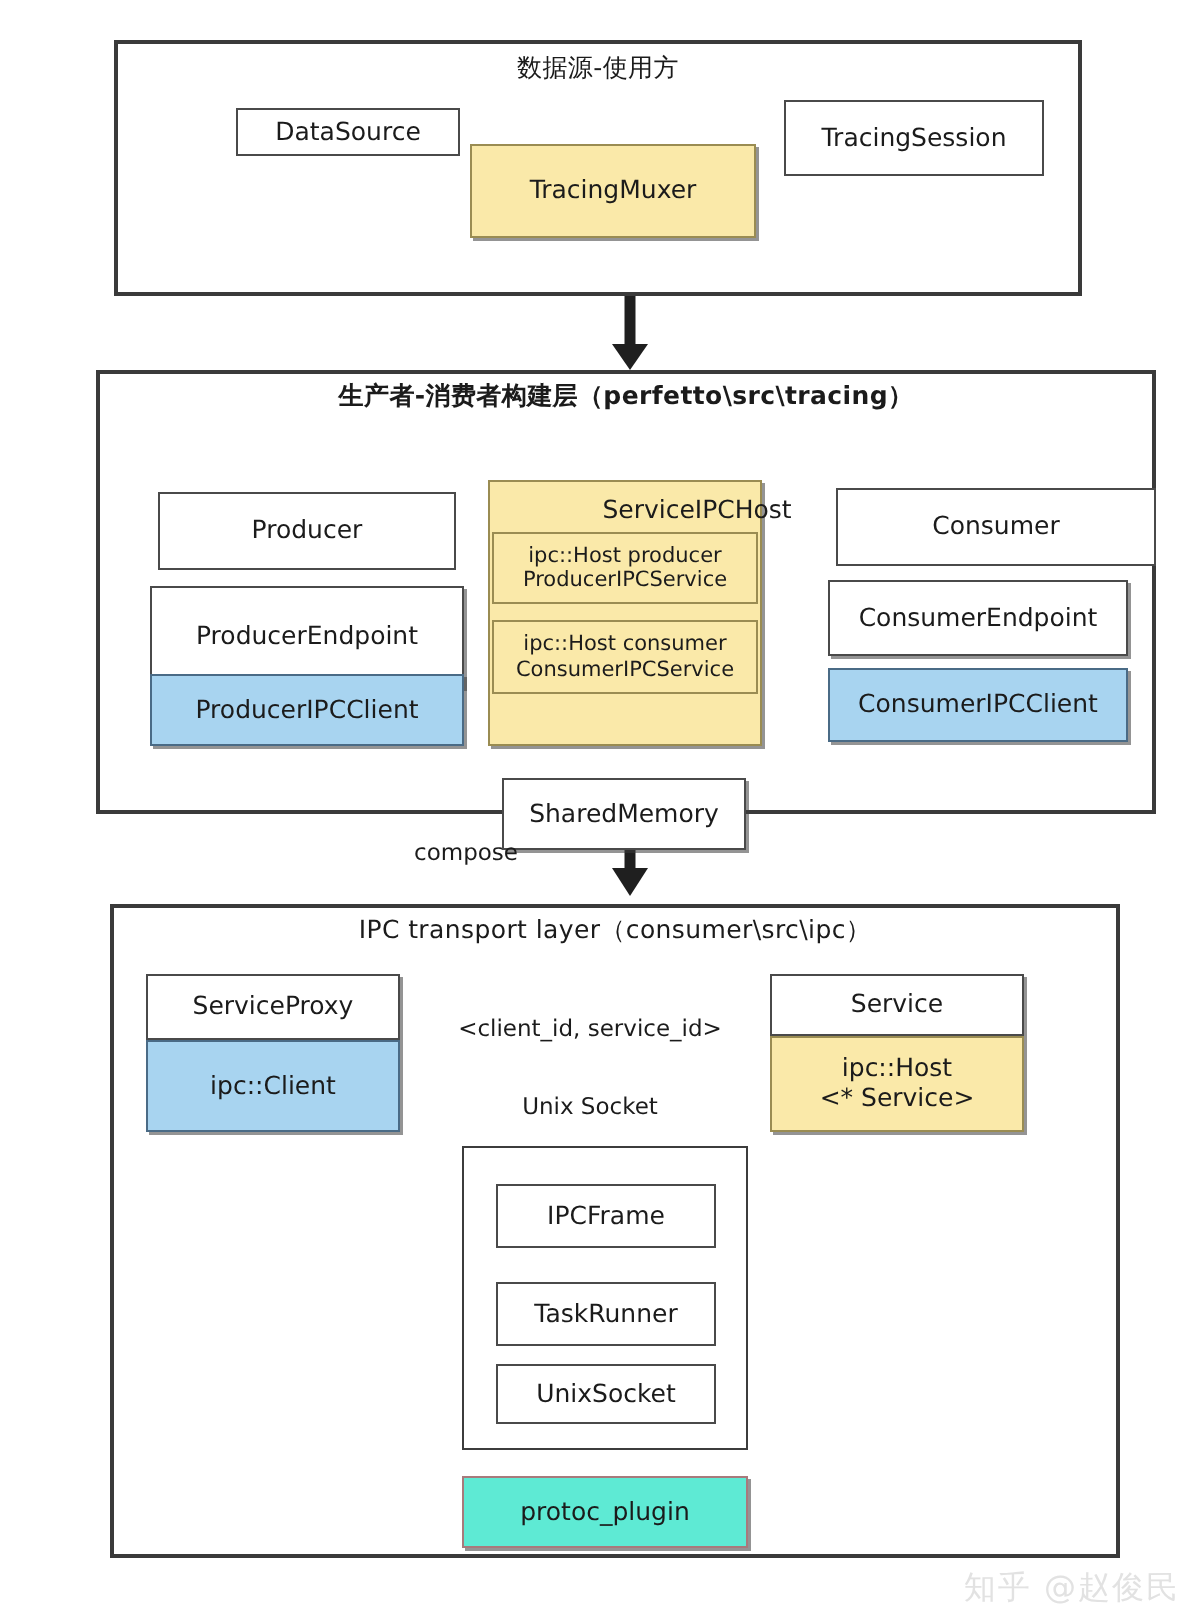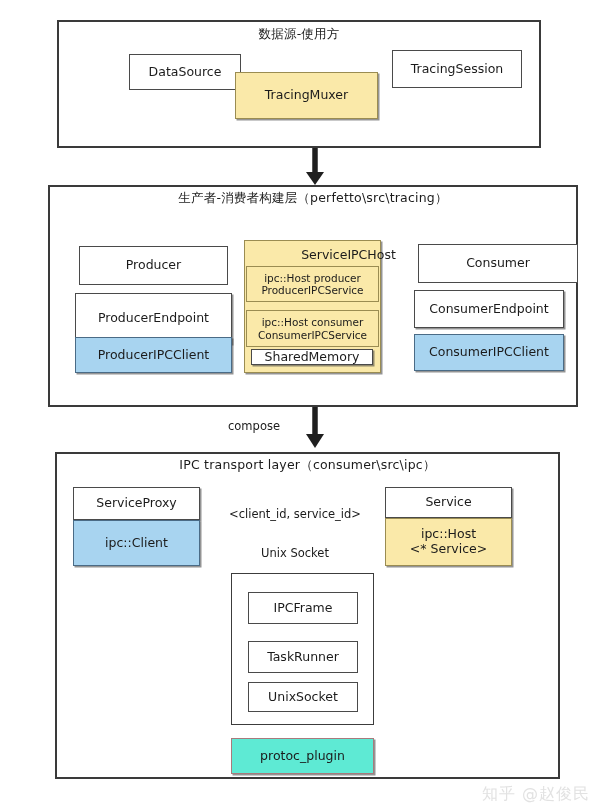--- a/index.html
+++ b/index.html
@@ -148,35 +148,35 @@
 
   <g stroke="#1f1f1f" stroke-width="1.8" fill="none" stroke-linecap="round" stroke-dasharray="1.5 7">
     <path d="M468,570 L382,660" marker-end="url(#ahs)"></path>
   </g>
 </svg>
 
 <div class="layer" style="left:57px; top:20px; width:484px; height:128px;">
 </div>
 <div class="layer-title" style="left:57px; top:26px; width:484px;">数据源-使用方</div>
 
-<div class="node plain" style="left:129px; top:54px; width:112px; height:36px;align-items:center;">
+<div class="node plain" style="left:118px; top:54px; width:112px; height:24px;align-items:center;">
   <span>DataSource</span>
 </div>
 
 <div class="node yellow shadow" style="left:235px; top:72px; width:143px; height:47px;">
   <span>TracingMuxer</span>
 </div>
 
 <div class="node plain" style="left:392px; top:50px; width:130px; height:38px;">
   <span>TracingSession</span>
 </div>
 
 <div class="layer" style="left:48px; top:185px; width:530px; height:222px;">
 </div>
-<div class="layer-title" style="left:48px; top:190px; width:530px;">生产者-消费者构建层（perfetto\src\tracing）</div>
+<div class="layer-title" style="left:48px; top:190px; width:530px;font-weight:bold;">生产者-消费者构建层（perfetto\src\tracing）</div>
 
 <div class="node plain" style="left:79px; top:246px; width:149px; height:39px;">
   <span>Producer</span>
 </div>
 <div class="node plain shadow" style="left:75px; top:293px; width:157px; height:51px;">
   <span>ProducerEndpoint</span>
 </div>
 <div class="node blue shadow" style="left:75px; top:337px; width:157px; height:36px;">
   <span>ProducerIPCClient</span>
 </div>
@@ -188,35 +188,35 @@
 <div class="node yellow small" style="left:246px; top:266px; width:133px; height:36px; border-color:#9a8c52;">
   <span>ipc::Host producer
 ProducerIPCService</span>
 </div>
 
 <div class="node yellow small" style="left:246px; top:310px; width:133px; height:37px; border-color:#9a8c52;">
   <span>ipc::Host consumer
 ConsumerIPCService</span>
 </div>
 
-<div class="node plain shadow" style="left:251px; top:349px; width:122px; height:16px;">
+<div class="node plain shadow" style="left:251px; top:389px; width:122px; height:36px;">
   <span>SharedMemory</span>
 </div>
 
 <div class="node plain" style="left:418px; top:244px; width:160px; height:39px;">
   <span>Consumer</span>
 </div>
 <div class="node plain shadow" style="left:414px; top:290px; width:150px; height:38px;">
   <span>ConsumerEndpoint</span>
 </div>
 <div class="node blue shadow" style="left:414px; top:334px; width:150px; height:37px;">
   <span>ConsumerIPCClient</span>
 </div>
 
-<div class="edge-label" style="left:208px; top:419px; width:92px;">compose</div>
+<div class="edge-label" style="left:187px; top:419px; width:92px;">compose</div>
 
 <div class="layer" style="left:55px; top:452px; width:505px; height:327px;">
 </div>
 <div class="layer-title" style="left:55px; top:457px; width:505px;">IPC transport layer（consumer\src\ipc）</div>
 
 <div class="node plain shadow" style="left:73px; top:487px; width:127px; height:33px;">
   <span>ServiceProxy</span>
 </div>
 <div class="node blue shadow" style="left:73px; top:520px; width:127px; height:46px;">
   <span>ipc::Client</span>

